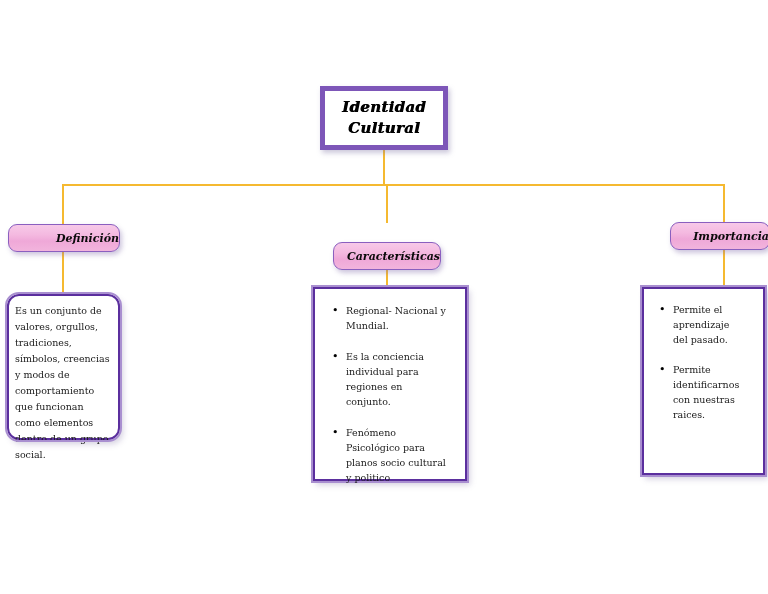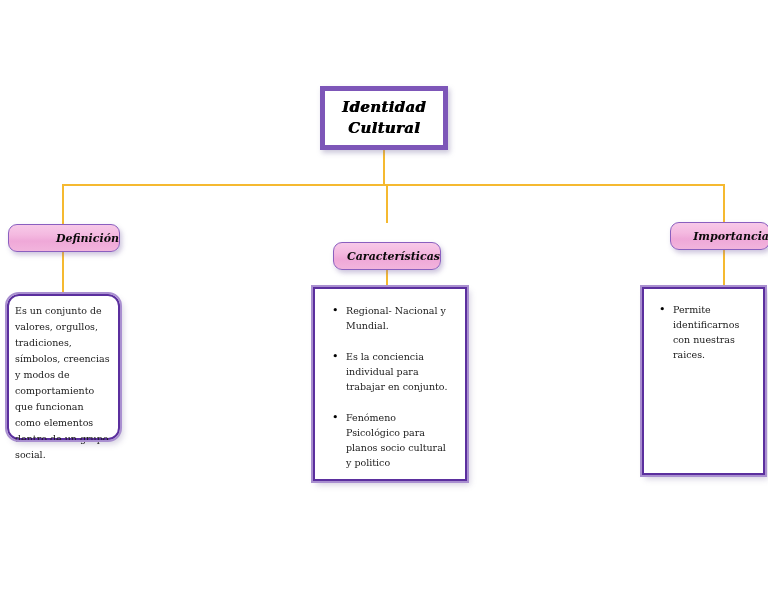--- a/index.html
+++ b/index.html
@@ -165,27 +165,28 @@
   </div>
 
   <div class="content-box" id="box-def">
     <div class="content-inner">Es un conjunto de valores, orgullos, tradiciones, símbolos, creencias y modos de comportamiento que funcionan como elementos dentro de un grupo social.</div>
   </div>
 
   <div class="content-box" id="box-car">
     <div class="content-inner">
       <ul class="bullets">
         <li>Regional- Nacional y Mundial.</li>
-        <li>Es la conciencia individual para trabajar en conjunto.</li>
+        <li>Es la conciencia individual para regiones en conjunto.</li>
         <li>Fenómeno Psicológico para planos socio cultural y politico</li>
       </ul>
     </div>
   </div>
 
   <div class="content-box" id="box-imp">
     <div class="content-inner">
       <ul class="bullets">
+        <li>Permite el aprendizaje del pasado.</li>
         <li>Permite identificarnos con nuestras raices.</li>
       </ul>
     </div>
   </div>
 
 </div>
 
 </body></html>

